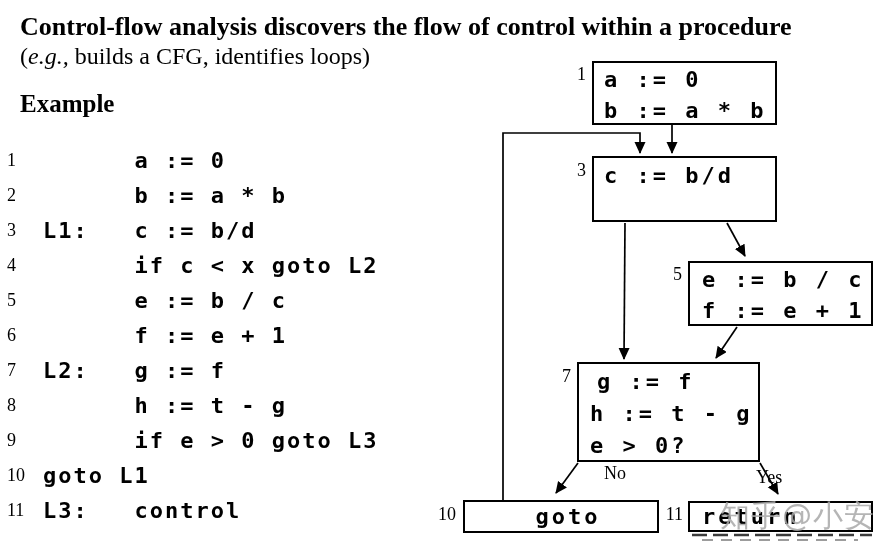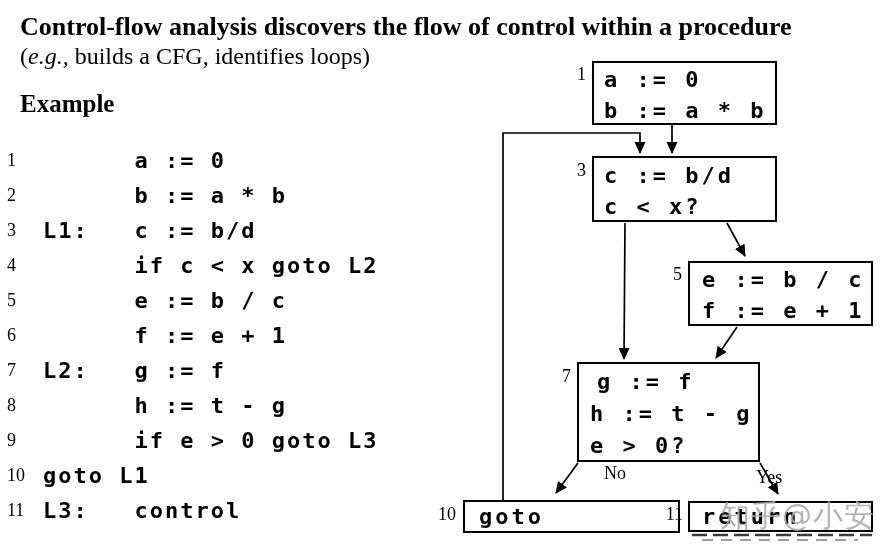--- a/index.html
+++ b/index.html
@@ -111,32 +111,31 @@
     <line x1="692" y1="535" x2="872" y2="535" stroke="#3c3c3c" stroke-width="2.6" stroke-dasharray="15 6"></line>
     <line x1="702" y1="540" x2="858" y2="540" stroke="#9c9c9c" stroke-width="2.2" stroke-dasharray="11 8"></line>
   </svg>
 
   <div class="block" style="left:592px;top:61px;width:185px;height:64px;">
     <div class="bline" style="padding-top:1px;">a := 0</div>
     <div class="bline">b := a * b</div>
   </div>
   <div class="block" style="left:592px;top:156px;width:185px;height:66px;">
     <div class="bline" style="padding-top:2px;">c := b/d</div>
-    <div class="bline">c &lt; x?</div>
   </div>
   <div class="block" style="left:688px;top:261px;width:185px;height:65px;">
     <div class="bline" style="padding-top:1px;padding-left:12px;">e := b / c</div>
     <div class="bline" style="padding-left:12px;">f := e + 1</div>
   </div>
   <div class="block b7" style="left:577px;top:362px;width:183px;height:100px;">
     <div class="bline" style="padding-top:2px;padding-left:18px;">g := f</div>
     <div class="bline" style="padding-left:11px;">h := t - g</div>
     <div class="bline" style="padding-left:11px;">e &gt; 0?</div>
   </div>
-  <div class="block bsingle" style="left:463px;top:500px;width:217px;height:33px;">
+  <div class="block bsingle" style="left:463px;top:500px;width:196px;height:33px;text-align:center;">
     <div class="bline" style="padding-top:1px;padding-left:14px;">goto</div>
   </div>
   <div class="block bsingle" style="left:688px;top:501px;width:185px;height:31px;">
     <div class="bline" style="padding-left:12px;">return</div>
   </div>
 
   <div class="blabel" style="left:560px;top:64px;width:26px;">1</div>
   <div class="blabel" style="left:560px;top:160px;width:26px;">3</div>
   <div class="blabel" style="left:656px;top:264px;width:26px;">5</div>
   <div class="blabel" style="left:545px;top:366px;width:26px;">7</div>

